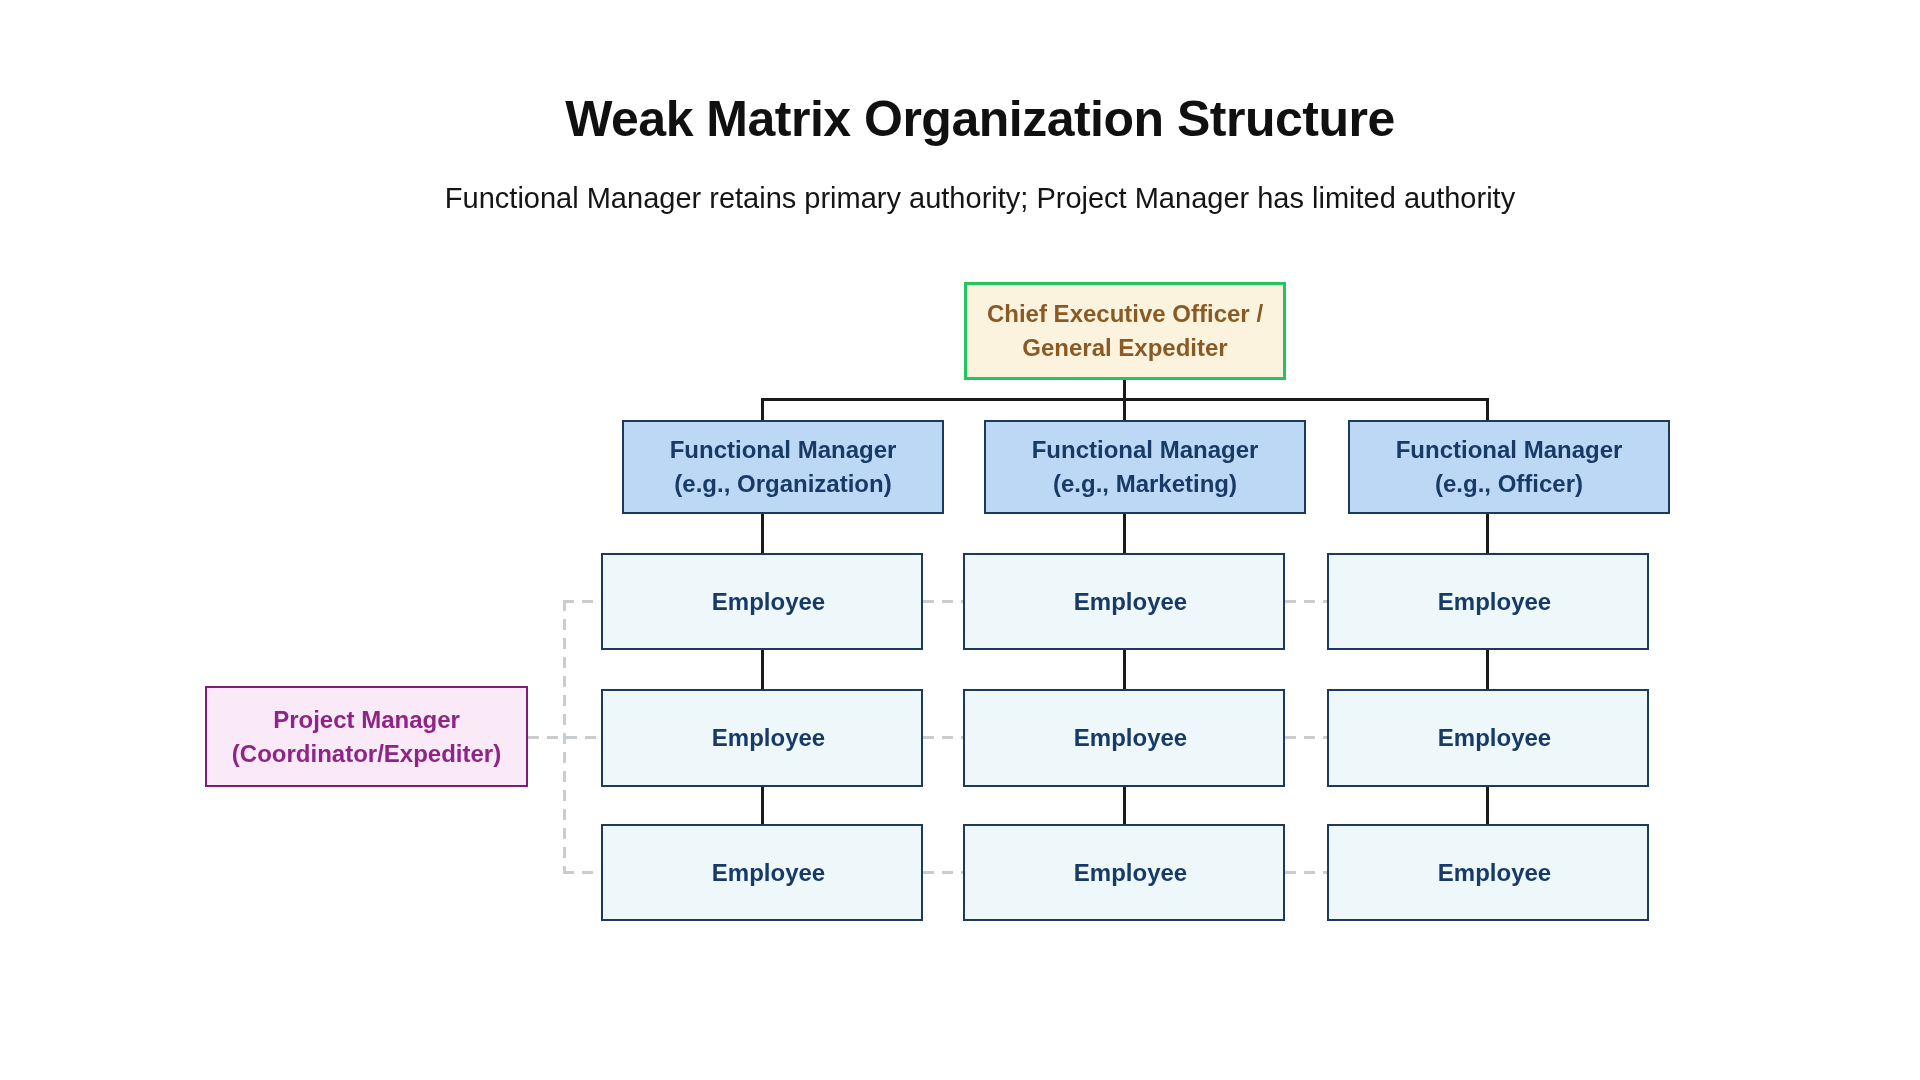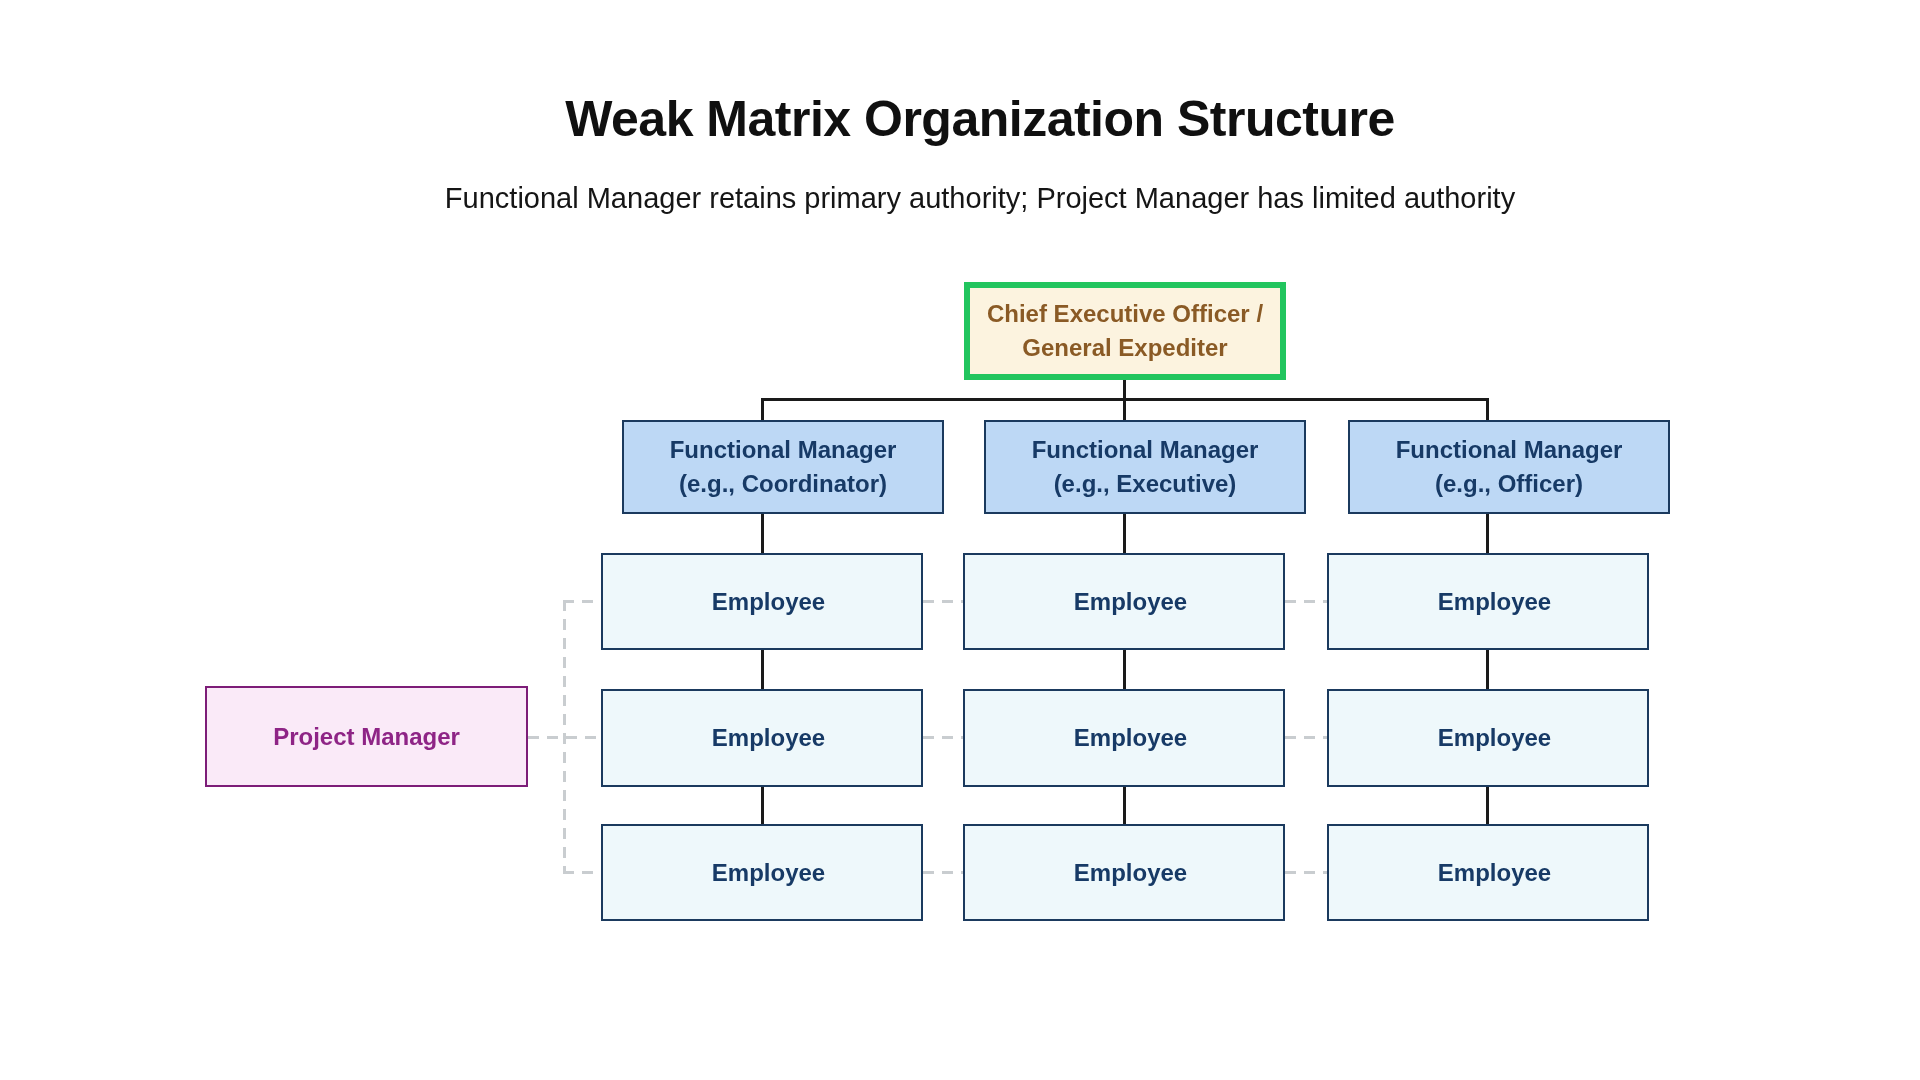--- a/index.html
+++ b/index.html
@@ -52,21 +52,21 @@
     flex-direction: column;
     align-items: center;
     justify-content: center;
     text-align: center;
     font-size: 24px;
     font-weight: 600;
     line-height: 34px;
   }
   .node.ceo {
     background: #fcf3df;
-    border: 6px solid #22c55e;
+    border: 3px solid #22c55e;
     color: #8a5a25;
   }
   .node.fm {
     background: #bdd8f5;
     border: 2px solid #1b3a5e;
     color: #173a66;
     margin-left: 21px;
   }
   .node.emp {
     background: #eef8fb;
@@ -139,25 +139,25 @@
   <div class="dash-h" style="left:528px; top:736px; width:73px;"></div>
   <div class="dash-h" style="left:563px; top:871px; width:38px;"></div>
 
   <div class="node ceo" style="left:964px; top:282px; width:322px; height:98px;">
     <div>Chief Executive Officer /</div>
     <div>General Expediter</div>
   </div>
 
   <div class="node fm" style="left:601px; top:420px; width:322px; height:94px;">
     <div>Functional Manager</div>
-    <div>(e.g., Coordinator)</div>
+    <div>(e.g., Organization)</div>
   </div>
   <div class="node fm" style="left:963px; top:420px; width:322px; height:94px;">
     <div>Functional Manager</div>
-    <div>(e.g., Executive)</div>
+    <div>(e.g., Marketing)</div>
   </div>
   <div class="node fm" style="left:1327px; top:420px; width:322px; height:94px;">
     <div>Functional Manager</div>
     <div>(e.g., Officer)</div>
   </div>
 
   <div class="node emp" style="left:601px; top:553px; width:322px; height:97px;">
     <div>Employee</div>
   </div>
   <div class="node emp" style="left:963px; top:553px; width:322px; height:97px;">
@@ -182,15 +182,16 @@
   </div>
   <div class="node emp" style="left:963px; top:824px; width:322px; height:97px;">
     <div>Employee</div>
   </div>
   <div class="node emp" style="left:1327px; top:824px; width:322px; height:97px;">
     <div>Employee</div>
   </div>
 
   <div class="node pm" style="left:205px; top:686px; width:323px; height:101px;">
     <div>Project Manager</div>
+    <div>(Coordinator/Expediter)</div>
   </div>
 
 </div>
 
 </body></html>

